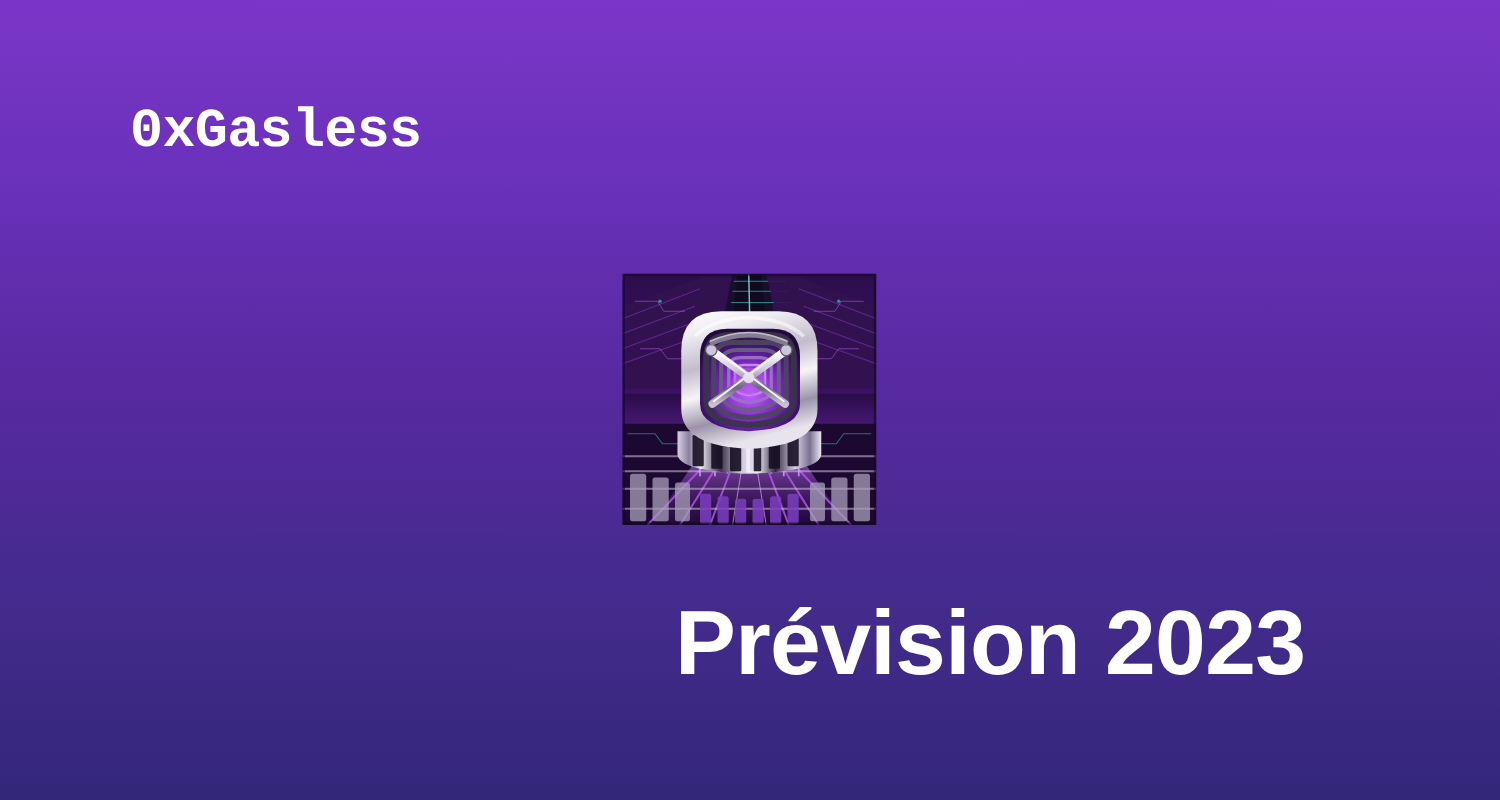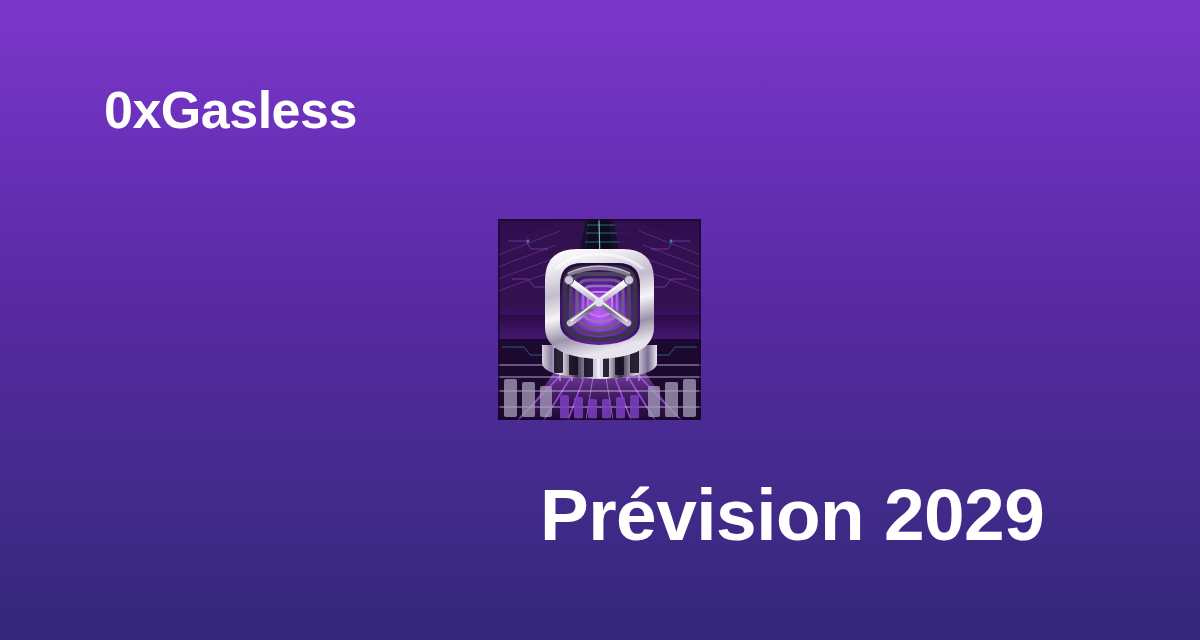--- a/index.html
+++ b/index.html
@@ -17,26 +17,27 @@
     height: 640px;
     overflow: hidden;
     background: linear-gradient(180deg, #7b36c9 0%, #6a31ba 22%, #56299f 50%, #432b8c 76%, #33277a 100%);
   }
 
   
   #title {
     position: absolute;
     left: 104px;
     top: 84px;
-    font-size: 52px;
+    font-size: 44px;
     font-weight: bold;
     color: #ffffff;
     letter-spacing: -0.5px;
     line-height: 1.0;
     white-space: nowrap;
+    font-family: Liberation Mono, monospace;
   }
 
   
   #subtitle {
     position: absolute;
     left: 540px;
     top: 478px;
     font-size: 73px;
     font-weight: bold;
     color: #ffffff;
@@ -274,16 +275,16 @@
         <path d="M70 56 Q101 42 132 56" stroke="#8d8499" stroke-width="4" fill="none" opacity="0.9"></path>
         <path d="M70 54 Q101 40 132 54" stroke="#d9d3e4" stroke-width="1.3" fill="none" opacity="0.8"></path>
 
         <path d="M58 50 Q72 36 101 35 Q130 36 145 50" stroke="#ffffff" stroke-width="3" fill="none" opacity="0.55"></path>
 
         <rect x="0" y="0" width="203" height="201" fill="none" stroke="#120622" stroke-width="4" opacity="0.6"></rect>
       </g>
     </svg>
   </div>
 
-  <div id="subtitle">Prévision 2029</div>
+  <div id="subtitle">Prévision 2023</div>
 
 
 </div>
 
 </body></html>

